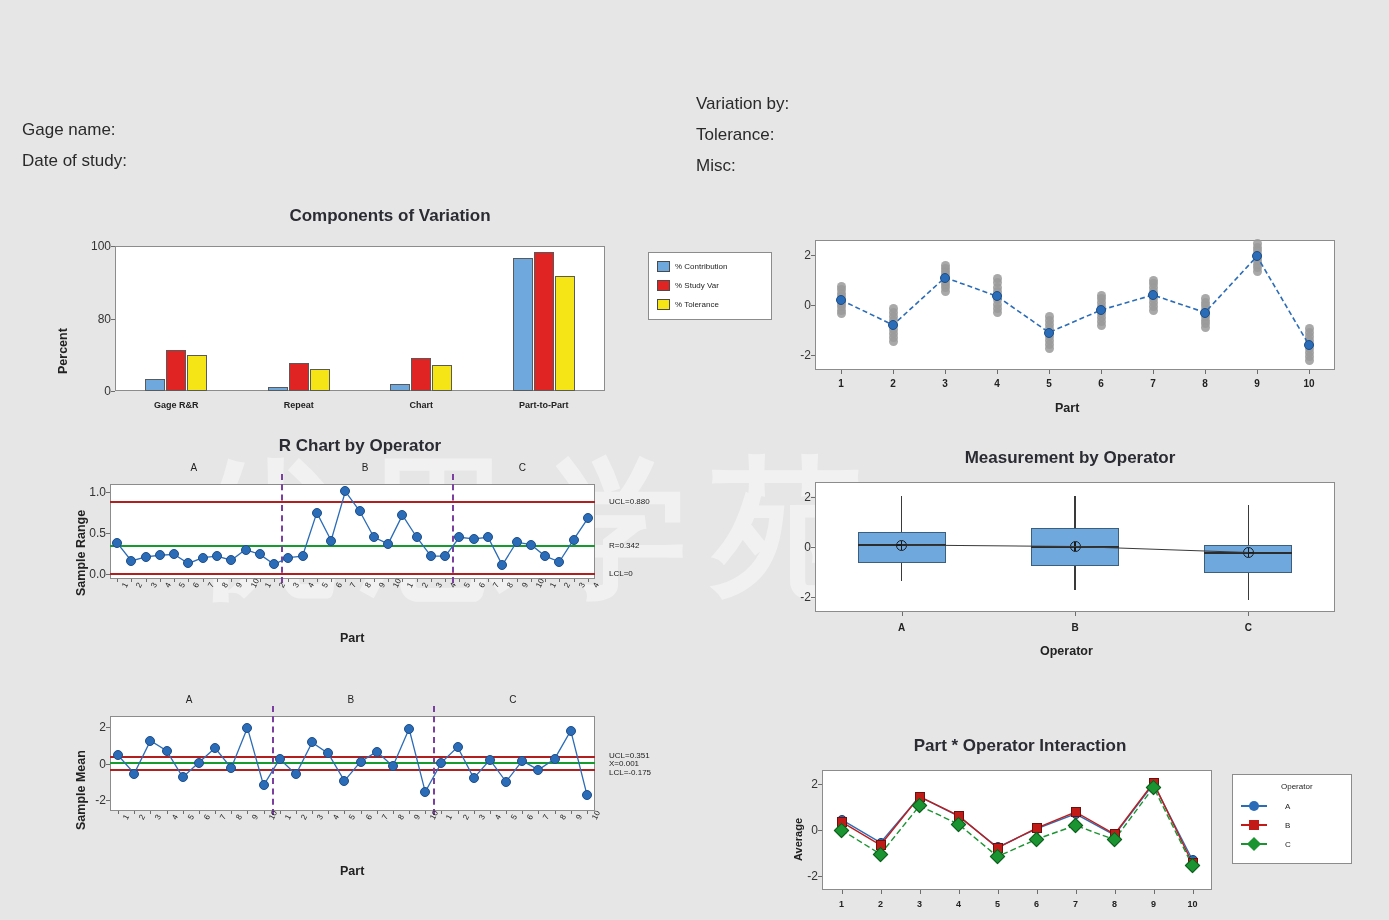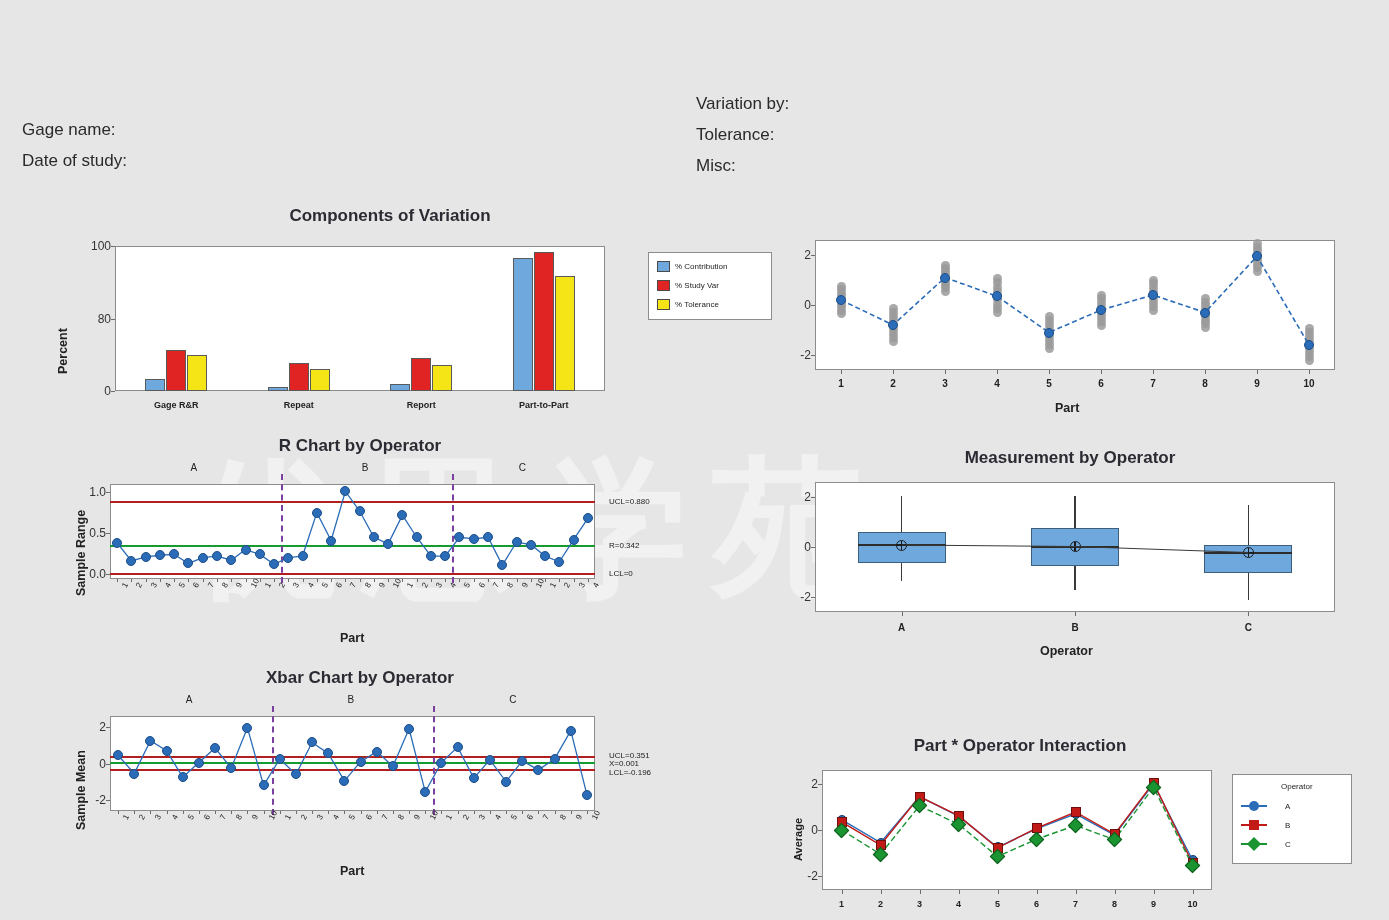--- a/index.html
+++ b/index.html
@@ -119,21 +119,21 @@
         <div class="bar" style="left:126.25px;top:144.4px;width:20px;height:40.6px;background:#e02424;"></div>
         <div class="bar" style="left:147.25px;top:148.75px;width:20px;height:36.25px;background:#f5e416;"></div>
         <div class="catlabel" style="left:76.25px;top:194px;width:120px;">Gage R&amp;R</div>
         <div class="bar" style="left:227.75px;top:180.65px;width:20px;height:4.35px;background:#6fa8dc;"></div>
         <div class="bar" style="left:248.75px;top:157.45px;width:20px;height:27.55px;background:#e02424;"></div>
         <div class="bar" style="left:269.75px;top:163.25px;width:20px;height:21.75px;background:#f5e416;"></div>
         <div class="catlabel" style="left:198.75px;top:194px;width:120px;">Repeat</div>
         <div class="bar" style="left:350.25px;top:177.75px;width:20px;height:7.25px;background:#6fa8dc;"></div>
         <div class="bar" style="left:371.25px;top:151.65px;width:20px;height:33.35px;background:#e02424;"></div>
         <div class="bar" style="left:392.25px;top:158.9px;width:20px;height:26.099999999999998px;background:#f5e416;"></div>
-        <div class="catlabel" style="left:321.25px;top:194px;width:120px;">Report</div>
+        <div class="catlabel" style="left:321.25px;top:194px;width:120px;">Chart</div>
         <div class="bar" style="left:472.75px;top:51.599999999999994px;width:20px;height:133.4px;background:#6fa8dc;"></div>
         <div class="bar" style="left:493.75px;top:45.80000000000001px;width:20px;height:139.2px;background:#e02424;"></div>
         <div class="bar" style="left:514.75px;top:70.44999999999999px;width:20px;height:114.55000000000001px;background:#f5e416;"></div>
         <div class="catlabel" style="left:443.75px;top:194px;width:120px;">Part-to-Part</div>
       </div>
     <div class="legend" style="left:608px;top:46px;width:124px;height:68px;">
       <div id="cov-legend">
           <div class="legend-row" style="left:8px;top:8px;">
             <div class="swatch" style="background:#6fa8dc;"></div>
             <div class="legend-text">% Contribution</div>
@@ -449,21 +449,20 @@
         <div class="catlabel" style="left:438.33333333333337px;top:174px;width:60px;font-size:10px;">C</div>
         <div class="tickmark" style="left:468.33333333333337px;top:164px;width:1px;height:4px;"></div>
         <svg class="overlay" width="1389" height="920">
           <polyline points="121.66666666666667,96.99999999999999 295,98.5 468.33333333333337,104.5" fill="none" stroke="#3a3a3a" stroke-width="1.1"></polyline>
         </svg>
       </div>
     <div class="axlabel" style="left:260px;top:196px;">Operator</div>
   </div>
 
   <div class="panel" style="left:60px;top:668px;width:700px;height:225px;">
-    <div class="panel-title" style="width:600px;">Xbar Chart by Operator</div>
     <div class="axlabel rot" style="left:14px;top:162px;">Sample Mean</div>
     <div class="plotbox" id="xch-box" style="left:50px;top:48px;width:485px;height:95px;"></div>
     <div id="xch-marks">
         <div class="tick y" style="left:20px;top:51.96153846153848px;width:26px;">2</div>
         <div class="tickmark" style="left:46px;top:58.96153846153848px;width:4px;height:1px;"></div>
         <div class="tick y" style="left:20px;top:88.5px;width:26px;">0</div>
         <div class="tickmark" style="left:46px;top:95.5px;width:4px;height:1px;"></div>
         <div class="tick y" style="left:20px;top:125.03846153846155px;width:26px;">-2</div>
         <div class="tickmark" style="left:46px;top:132.03846153846155px;width:4px;height:1px;"></div>
         <div class="hline" style="left:50px;top:88.0875px;width:485px;background:#b21f1f;"></div>
@@ -562,21 +561,21 @@
         <div class="tickmark" style="left:478.4166666666667px;top:143px;width:1px;height:3px;"></div>
         <div class="rotlabel" style="left:481.4166666666667px;top:149px;">7</div>
         <div class="tickmark" style="left:494.58333333333337px;top:143px;width:1px;height:3px;"></div>
         <div class="rotlabel" style="left:497.58333333333337px;top:149px;">8</div>
         <div class="tickmark" style="left:510.75000000000006px;top:143px;width:1px;height:3px;"></div>
         <div class="rotlabel" style="left:513.75px;top:149px;">9</div>
         <div class="tickmark" style="left:526.9166666666667px;top:143px;width:1px;height:3px;"></div>
         <div class="rotlabel" style="left:529.9166666666667px;top:149px;">10</div>
         <div class="ctrlnote" style="left:549px;top:83.0875px;">UCL=0.351</div>
         <div class="ctrlnote" style="left:549px;top:91.48173076923077px;">X=0.001</div>
-        <div class="ctrlnote" style="left:549px;top:99.87596153846152px;">LCL=-0.196</div>
+        <div class="ctrlnote" style="left:549px;top:99.87596153846152px;">LCL=-0.175</div>
       </div>
     <div class="axlabel" style="left:280px;top:196px;">Part</div>
   </div>
 
   <div class="panel" style="left:780px;top:736px;width:600px;height:215px;">
     <div class="panel-title" style="width:480px;">Part * Operator Interaction</div>
     <div class="axlabel rot" style="left:12px;top:125px;font-size:11px;">Average</div>
     <div class="plotbox" id="poi-box" style="left:42px;top:34px;width:390px;height:120px;"></div>
     <div id="poi-marks">
         <div class="tick y" style="left:12px;top:40.84615384615387px;width:26px;">2</div>

